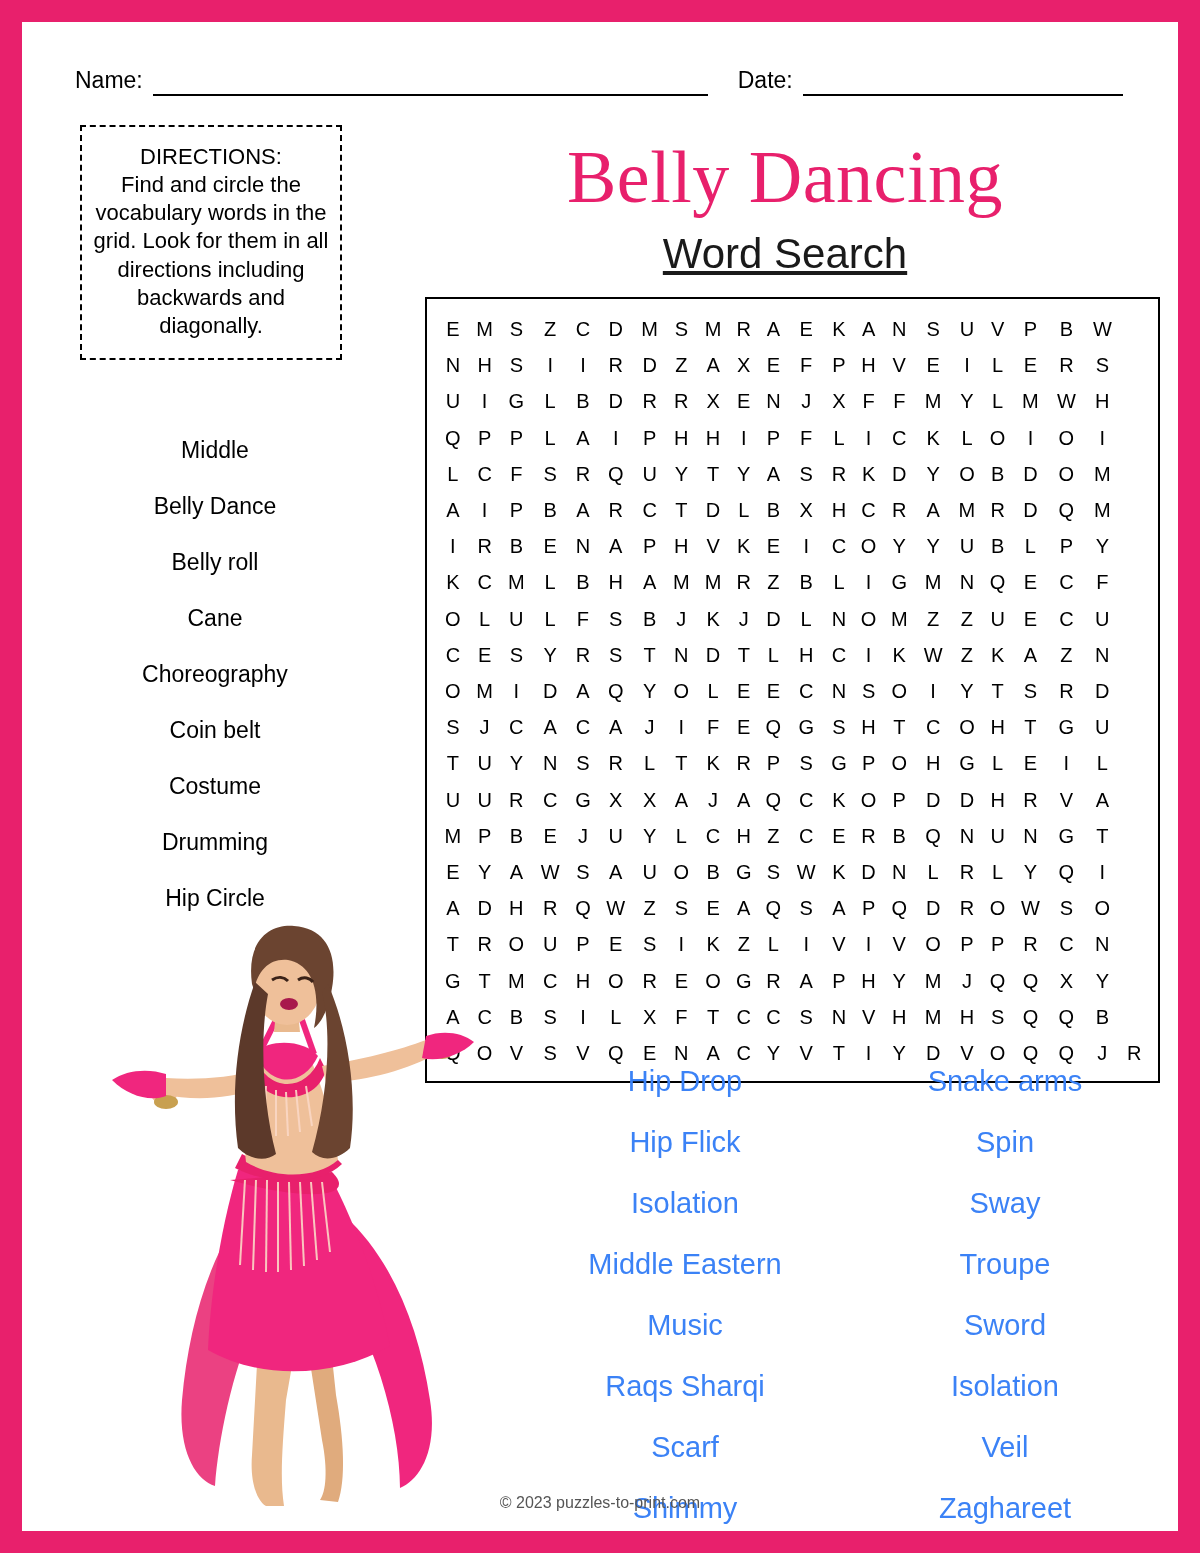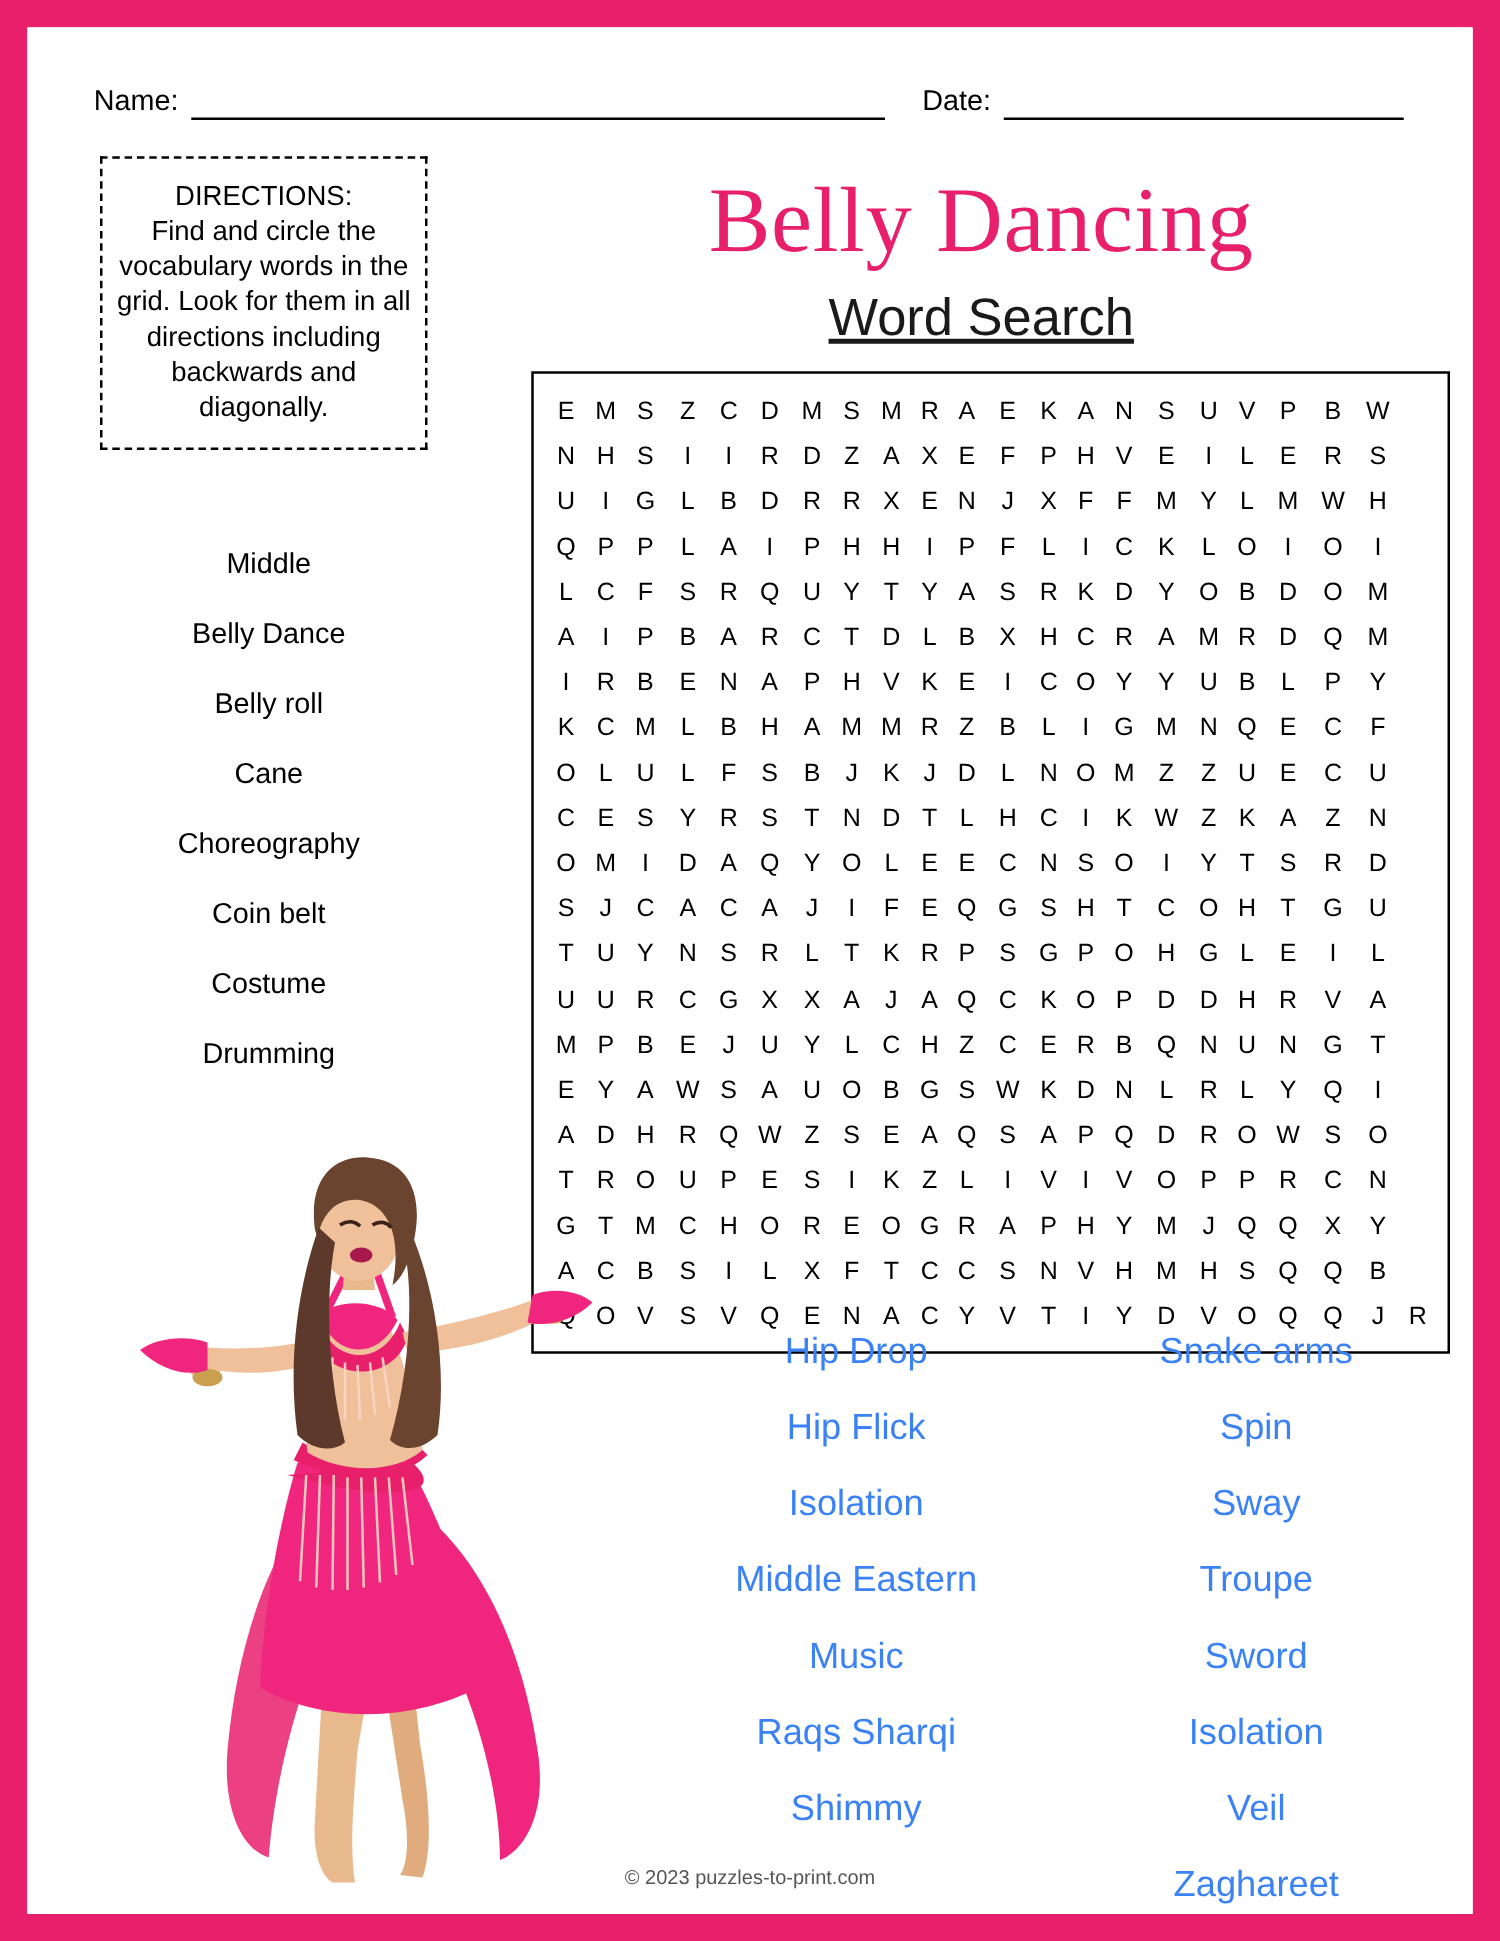--- a/index.html
+++ b/index.html
@@ -200,20 +200,21 @@
 
     <div class="wordlist-left">
       <div class="word">Middle</div>
       <div class="word">Belly Dance</div>
       <div class="word">Belly roll</div>
       <div class="word">Cane</div>
       <div class="word">Choreography</div>
       <div class="word">Coin belt</div>
       <div class="word">Costume</div>
       <div class="word">Drumming</div>
+      <div class="word">Hip Circle</div>
     </div>
 
     <div class="title">Belly Dancing</div>
     <div class="subtitle">Word Search</div>
 
     <div class="grid-box">
       <table class="grid">
         <tbody id="grid-body">
             <tr>
               <td>E</td>
@@ -704,20 +705,21 @@
     </div>
 
     <div class="wordcols">
       <div class="wordcol">
         <div class="word">Hip Drop</div>
         <div class="word">Hip Flick</div>
         <div class="word">Isolation</div>
         <div class="word">Middle Eastern</div>
         <div class="word">Music</div>
         <div class="word">Raqs Sharqi</div>
+        <div class="word">Scarf</div>
         <div class="word">Shimmy</div>
       </div>
       <div class="wordcol">
         <div class="word">Snake arms</div>
         <div class="word">Spin</div>
         <div class="word">Sway</div>
         <div class="word">Troupe</div>
         <div class="word">Sword</div>
         <div class="word">Isolation</div>
         <div class="word">Veil</div>

